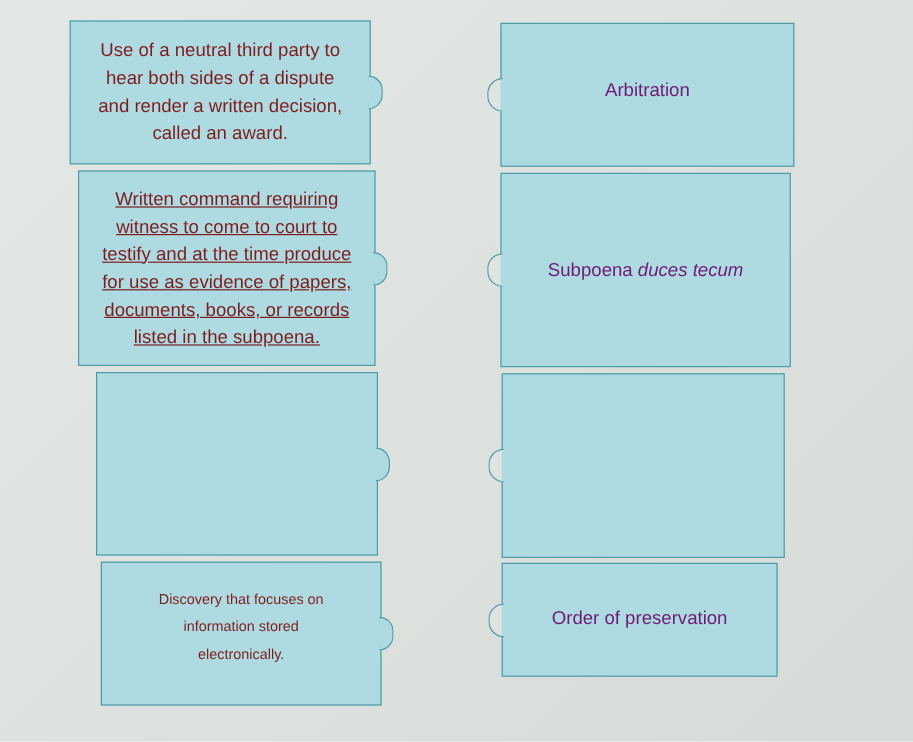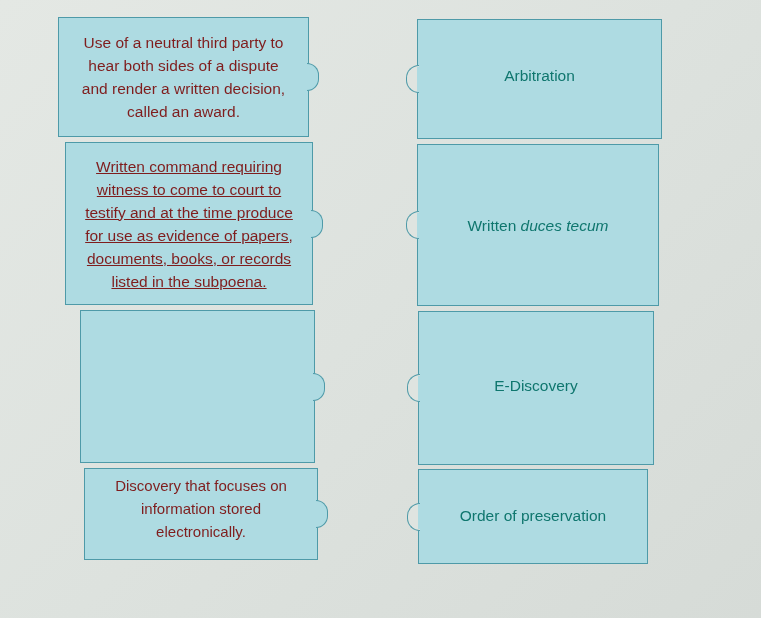--- a/index.html
+++ b/index.html
@@ -14,21 +14,21 @@
     background:#aedbe2;
     border:1.5px solid #4e9aa8;
     box-sizing:border-box;
     display:flex; align-items:center; justify-content:center;
     text-align:center;
     color:#7f1d1d;
     font-size:15.5px;
     line-height:23px;
     cursor:grab;
   }
-  .card.right { color:#0f766e; font-size:15.5px; }
+  .card.right { color:#701a75; font-size:15.5px; }
   .card span.txt { display:block; white-space:pre-line; }
   .tab-out {
     position:absolute; right:-11px; top:50%;
     width:12px; height:28px; margin-top:-14px;
     background:#aedbe2;
     border:1.5px solid #4e9aa8; border-left:none;
     border-radius:0 14px 14px 0;
     box-sizing:border-box;
   }
   .tab-in {
@@ -64,43 +64,42 @@
 for use as evidence of papers,
 documents, books, or records
 listed in the subpoena.</span>
   <div class="tab-out"></div>
 </div>
 
 <div class="card" style="left:80px; top:310px; width:235px; height:153px;">
   <div class="tab-out"></div>
 </div>
 
-<div class="card" style="left:84px; top:468px; width:234px; height:92px; font-size:15px;">
+<div class="card" style="left:84px; top:468px; width:234px; height:120px; font-size:12px;">
   <span class="txt" style="margin-top:-12px;">Discovery that focuses on
 information stored
 electronically.</span>
   <div class="tab-out"></div>
 </div>
 
 <div class="card right" style="left:417px; top:19px; width:245px; height:120px;">
   <span class="txt" style="margin-top:-8px;">Arbitration</span>
   <div class="tab-in"></div>
   <div class="tab-in-mask"></div>
 </div>
 
 <div class="card right" style="left:417px; top:144px; width:242px; height:162px;">
   <span>
-    <span>Written </span><em>duces tecum</em>
+    <span>Subpoena </span><em>duces tecum</em>
   </span>
   <div class="tab-in"></div>
   <div class="tab-in-mask"></div>
 </div>
 
 <div class="card right" style="left:418px; top:311px; width:236px; height:154px;">
-  <span class="txt" style="margin-top:-5px;">E-Discovery</span>
   <div class="tab-in"></div>
   <div class="tab-in-mask"></div>
 </div>
 
 <div class="card right" style="left:418px; top:469px; width:230px; height:95px;">
   <span class="txt" style="margin-top:-2px;">Order of preservation</span>
   <div class="tab-in"></div>
   <div class="tab-in-mask"></div>
 </div>
 

